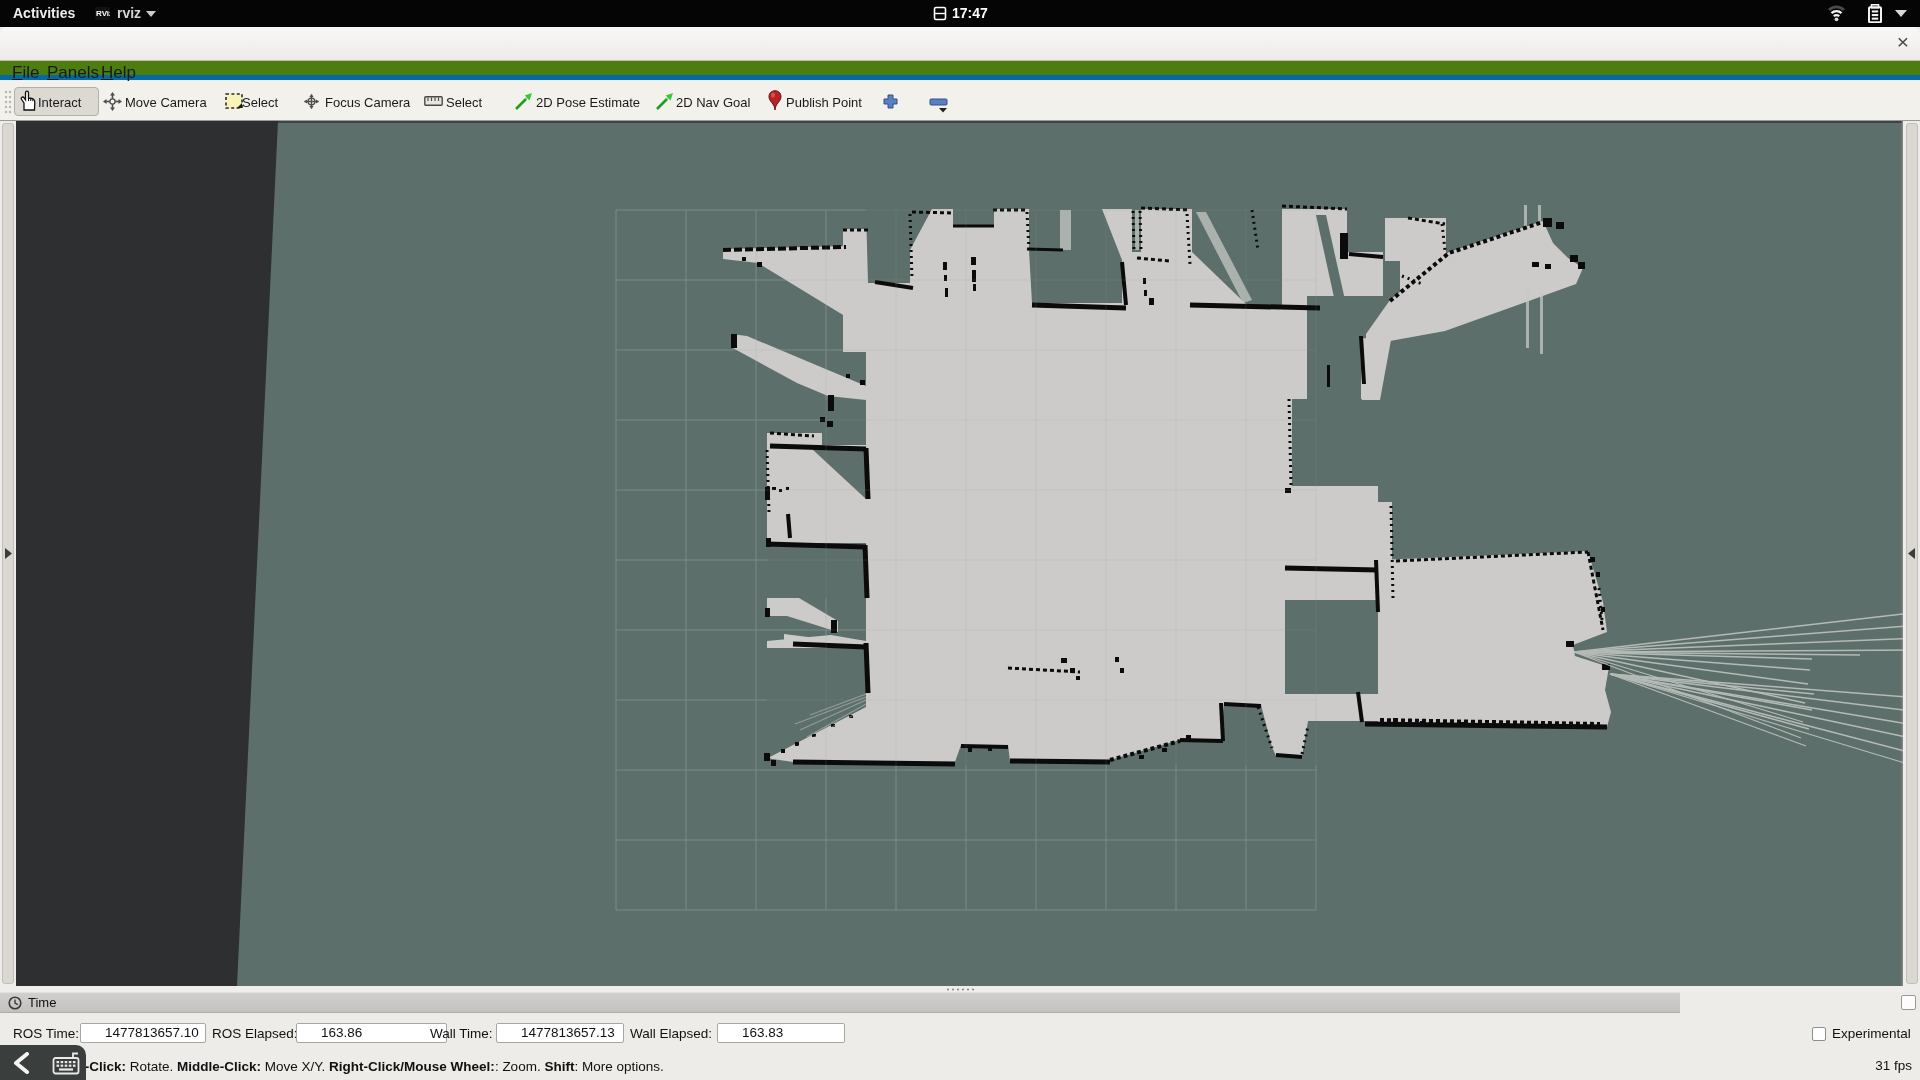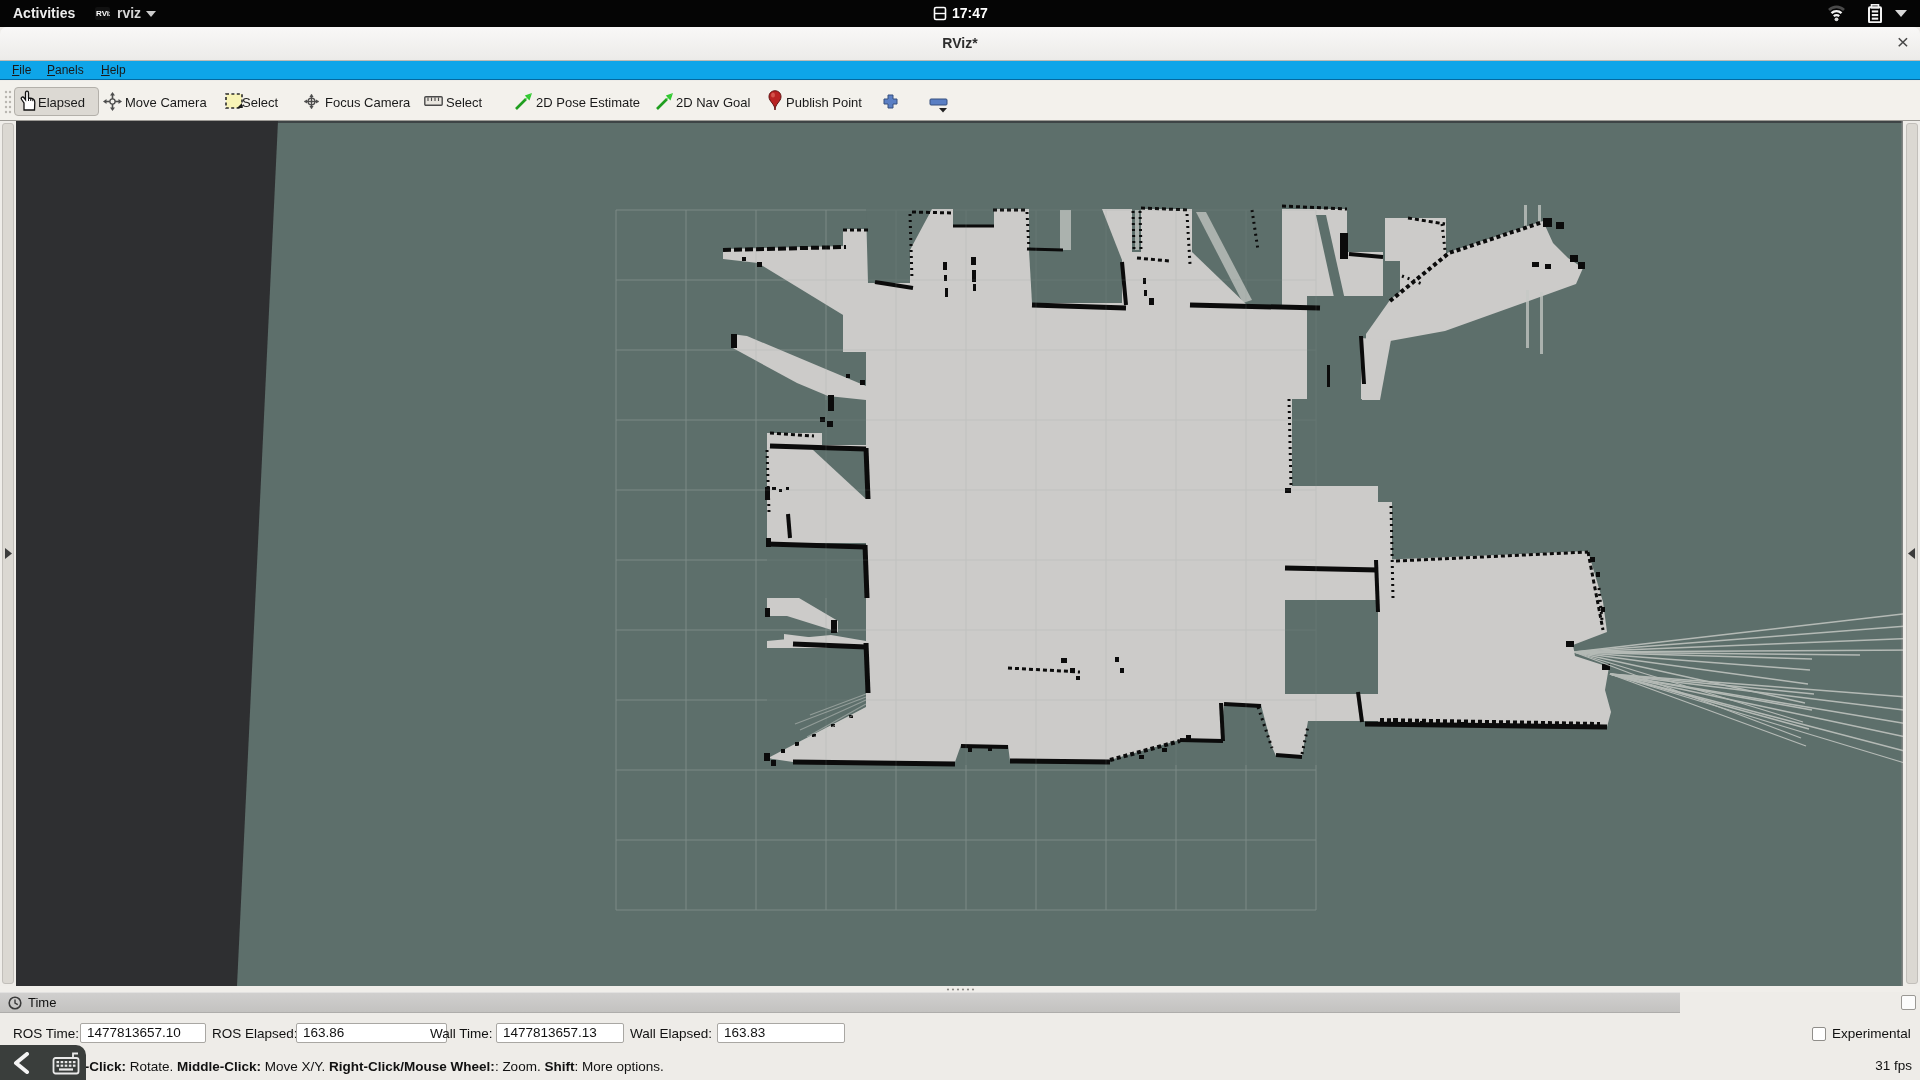--- a/index.html
+++ b/index.html
@@ -5,34 +5,34 @@
 *{margin:0;padding:0;box-sizing:border-box}
 html,body{width:1920px;height:1080px;overflow:hidden;background:#eeece8;font-family:"Liberation Sans",sans-serif;-webkit-font-smoothing:antialiased}
 .abs{position:absolute}
 #topbar{position:absolute;left:0;top:0;width:1920px;height:27px;background:#050505;color:#e8e8e8;font-size:14px}
 #topbar .act{position:absolute;left:13px;top:5px;font-weight:bold;color:#ededed}
 #topbar .rvizmenu{position:absolute;left:96px;top:5px;color:#d5d5d5;font-weight:bold}
 #topbar .clock{position:absolute;left:931px;top:5px;color:#fdfdfd;font-weight:bold}
 #titlebar{position:absolute;left:0;top:27px;width:1920px;height:34px;background:linear-gradient(#f9f8f7,#ecebe9);border-bottom:1px solid #bebbb6;border-radius:7px 7px 0 0}
 #titlebar .t{position:absolute;left:0;right:0;top:8px;text-align:center;font-size:14px;font-weight:bold;color:#2d2d2d}
 #titlebar .x{position:absolute;right:11px;top:3px;font-size:21px;color:#474747;font-weight:400}
-#menubar{position:absolute;left:0;top:61px;width:1920px;height:19px;background:#0ea5e9;border-bottom:1px solid #0369a1;font-size:12px;color:#1a1a1a}
+#menubar{position:absolute;left:0;top:61px;width:1920px;height:19px;background:#4d7c0f;border-bottom:5px solid #0369a1;font-size:17px;color:#1a1a1a}
 #menubar span{position:absolute;top:2px}
 #toolbar{position:absolute;left:0;top:81px;width:1920px;height:40px;background:#f3f1ec;border-bottom:1px solid #9c9a95;font-size:13px;color:#1a1a1a}
 .tbtxt{position:absolute;top:14px}
 #interactbtn{position:absolute;left:14px;top:6px;width:85px;height:29px;background:#dcd9d3;border:1px solid #b3b0aa;border-radius:4px}
 #lstrip{position:absolute;left:0;top:121px;width:16px;height:865px;background:#efede9}
 #lstrip .h{position:absolute;left:2px;top:2px;width:12px;height:861px;background:#dbd8d2;border:1px solid #c2bfba;border-radius:3px}
 #rstrip{position:absolute;left:1903px;top:121px;width:17px;height:865px;background:#efede9}
 #rstrip .h{position:absolute;left:3px;top:2px;width:12px;height:861px;background:#dbd8d2;border:1px solid #c2bfba;border-radius:3px}
 #viewport{position:absolute;left:16px;top:121px;width:1887px;height:865px;background:#5d6f6b}
 #splitter{position:absolute;left:0;top:986px;width:1920px;height:6px;background:#f0eeea}
 #timehdr{position:absolute;left:0;top:992px;width:1680px;height:21px;background:linear-gradient(#d0cfce,#c3c2c0);border-top:1px solid #e2e1e0;border-bottom:1px solid #aeadab;font-size:13px;color:#111}
 #fields{position:absolute;left:0;top:1014px;width:1920px;height:66px;background:#eeece8;font-size:13.5px;color:#111}
-.inp{position:absolute;top:9px;height:20px;background:#fff;border:1px solid #a9a7a3;border-radius:2px;font-size:13.5px;color:#111;line-height:18px;padding-left:6px}
+.inp{position:absolute;top:9px;height:20px;background:#fff;border:1px solid #a9a7a3;border-radius:2px;font-size:13.5px;color:#111;line-height:18px;padding-left:24px}
 .lbl{position:absolute;top:12px}
 #statustext{position:absolute;left:60px;top:1059px;font-size:13.5px;color:#111}
 #fps{position:absolute;right:8px;top:1058px;font-size:13.5px;color:#111}
 #expbox{position:absolute;left:1812px;top:13px;width:14px;height:14px;background:#fff;border:1px solid #908e8a;border-radius:2px}
 #explbl{position:absolute;left:1832px;top:12px;font-size:13.5px;color:#111}
 #osk{position:absolute;left:0;top:1045px;width:86px;height:35px;background:#3a3e3c;border-radius:0 10px 0 0}
 </style>
 </head>
 <body>
 <div id="topbar">
@@ -61,21 +61,20 @@
       <rect x="2" y="3.2" width="12" height="15" rx="1" fill="none" stroke="#f2f2f2" stroke-width="2"></rect>
       <rect x="4.8" y="6.4" width="6.4" height="2.1" fill="#f2f2f2"></rect>
       <rect x="4.8" y="10" width="6.4" height="2.1" fill="#f2f2f2"></rect>
       <rect x="4.8" y="13.6" width="6.4" height="2.1" fill="#f2f2f2"></rect>
     </svg>
  <svg class="abs" style="left:1895px;top:10px" width="12" height="8">
       <path d="M0,0 L12,0 L6,7 Z" fill="#d9d9d9"></path>
     </svg>
 </div>
 <div id="titlebar">
-    <span class="t">RViz*</span>
     <span class="x">×</span>
   </div>
 <div id="menubar">
  <span style="left:12px"><u>F</u>ile</span>
  <span style="left:47px"><u>P</u>anels</span>
  <span style="left:101px"><u>H</u>elp</span>
 </div>
 <div id="toolbar">
  <svg class="abs" style="left:4px;top:9px" width="8" height="24">
       <g fill="#b9b6b0">
@@ -89,21 +88,21 @@
         <circle cx="6" cy="12" r="1.2"></circle>
         <circle cx="6" cy="17" r="1.2"></circle>
         <circle cx="6" cy="22" r="1.2"></circle>
       </g>
     </svg>
  <div id="interactbtn"></div>
  <svg class="abs" style="left:19px;top:9px" width="18" height="22" viewBox="0 0 18 22">
       <path d="M5,20 L5,13 L2.6,9.5 Q1.6,8 3,7.2 Q4.2,6.6 5.2,8 L6.5,9.8 L6.5,3 Q6.5,1.2 8,1.2 Q9.5,1.2 9.5,3 L9.5,8 Q13.5,8.3 14.6,9.3 Q15.8,10.3 15.8,12.5 L15.5,20 Z" fill="#fff" stroke="#111" stroke-width="1.3"></path>
       <path d="M9.5,8 L9.5,11 M11.7,8.6 L11.7,11 M13.8,9.2 L13.8,11.2" stroke="#111" stroke-width="1" fill="none"></path>
     </svg>
- <span class="tbtxt" style="left:38px">Elapsed</span>
+ <span class="tbtxt" style="left:38px">Interact</span>
  <svg class="abs" style="left:103px;top:11px" width="19" height="19" viewBox="0 0 19 19">
       <g stroke="#4d4d4d" stroke-width="1.6" fill="none">
         <line x1="9.5" y1="2" x2="9.5" y2="17"></line>
         <line x1="2" y1="9.5" x2="17" y2="9.5"></line>
       </g>
       <g fill="#4d4d4d">
         <path d="M9.5,0 L12,3.5 L7,3.5 Z"></path>
         <path d="M9.5,19 L12,15.5 L7,15.5 Z"></path>
         <path d="M0,9.5 L3.5,7 L3.5,12 Z"></path>
         <path d="M19,9.5 L15.5,7 L15.5,12 Z"></path>

